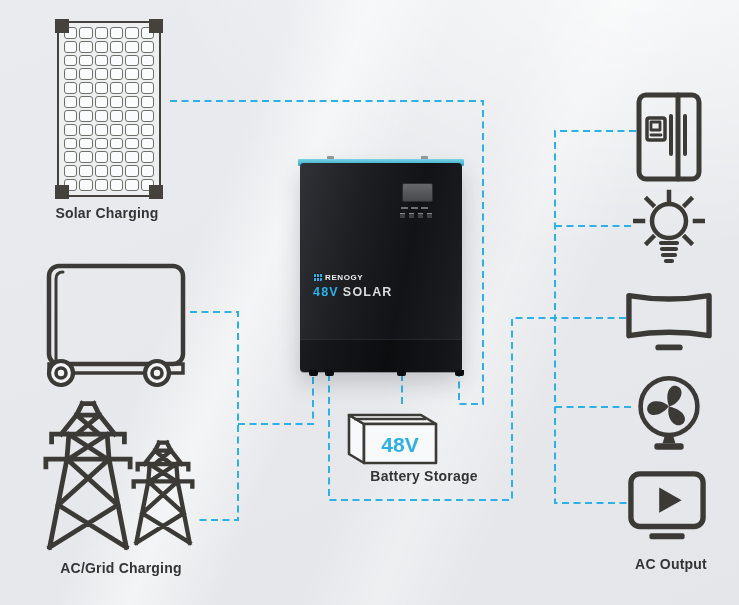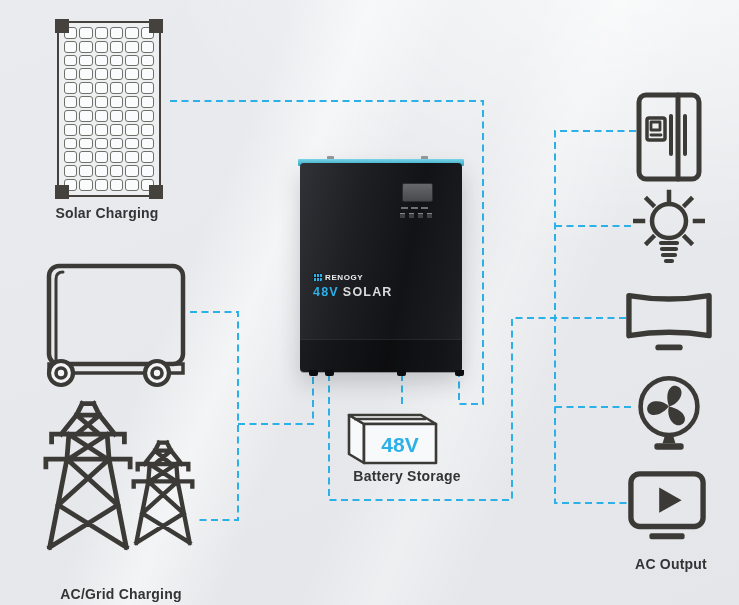--- a/index.html
+++ b/index.html
@@ -196,21 +196,21 @@
   <svg class="abs" style="left:128px;top:436px;" width="70" height="110" viewBox="0 0 100 165">
     <path class="sq" stroke-width="6.5" d="M44,10 H56 M44,10 L38,22 M56,10 L62,22 M38,22 H62
       M38,22 L22,42 M62,22 L78,42 M38,22 L62,42 M62,22 L38,42
       M12,42 H88 M12,42 V50 M88,42 V50
       M30,42 L28,68 M70,42 L72,68 M30,42 L70,68 M70,42 L30,68
       M6,68 H94 M6,68 V76 M94,68 V76
       M28,68 L10,160 M72,68 L90,160
       M28,68 L81,116 M72,68 L19,116
       M19,116 L90,160 M81,116 L10,160"></path>
   </svg>
-  <div class="lbl" style="left:121px;top:587px;">AC/Grid Charging</div>
+  <div class="lbl" style="left:121px;top:561px;">AC/Grid Charging</div>
 
   <div class="inverter">
     <div class="inv-tab" style="left:27px;"></div>
     <div class="inv-tab" style="left:121px;"></div>
     <div class="inv-bar"></div>
     <div class="inv-body">
       <div class="inv-screen"></div>
       <div class="inv-minirow">
           <i></i>
           <i></i>
@@ -237,21 +237,21 @@
     <div class="inv-foot" style="left:155px;"></div>
   </div>
 
   <svg class="abs" style="left:342px;top:404px;" width="96" height="62" viewBox="0 0 96 62">
     <polygon class="bat" points="22,20 7,11 7,50 22,59"></polygon>
     <polygon class="bat" points="22,20 7,11 79,11 94,20"></polygon>
     <line class="bat" x1="12" y1="15" x2="84" y2="15"></line>
     <rect class="bat" x="22" y="20" width="72" height="39"></rect>
     <text class="bat-text" x="58" y="48" text-anchor="middle">48V</text>
   </svg>
-  <div class="lbl" style="left:407px;top:469px;">Battery Storage</div>
+  <div class="lbl" style="left:424px;top:469px;">Battery Storage</div>
 
   <svg class="abs" style="left:636px;top:92px;" width="66" height="90" viewBox="0 0 66 90">
     <rect class="st" stroke-width="5" x="3" y="3" width="60" height="84" rx="7"></rect>
     <line class="st" stroke-width="5" x1="42" y1="3" x2="42" y2="87"></line>
     <line class="st" stroke-width="4" x1="35" y1="24" x2="35" y2="62"></line>
     <line class="st" stroke-width="4" x1="49" y1="24" x2="49" y2="62"></line>
     <rect class="st" stroke-width="3.5" x="11" y="26" width="18" height="22" rx="2"></rect>
     <rect class="st" stroke-width="2.8" x="15" y="30" width="9" height="8"></rect>
     <line class="st" stroke-width="2.8" x1="15" y1="43" x2="25" y2="43"></line>
   </svg>

